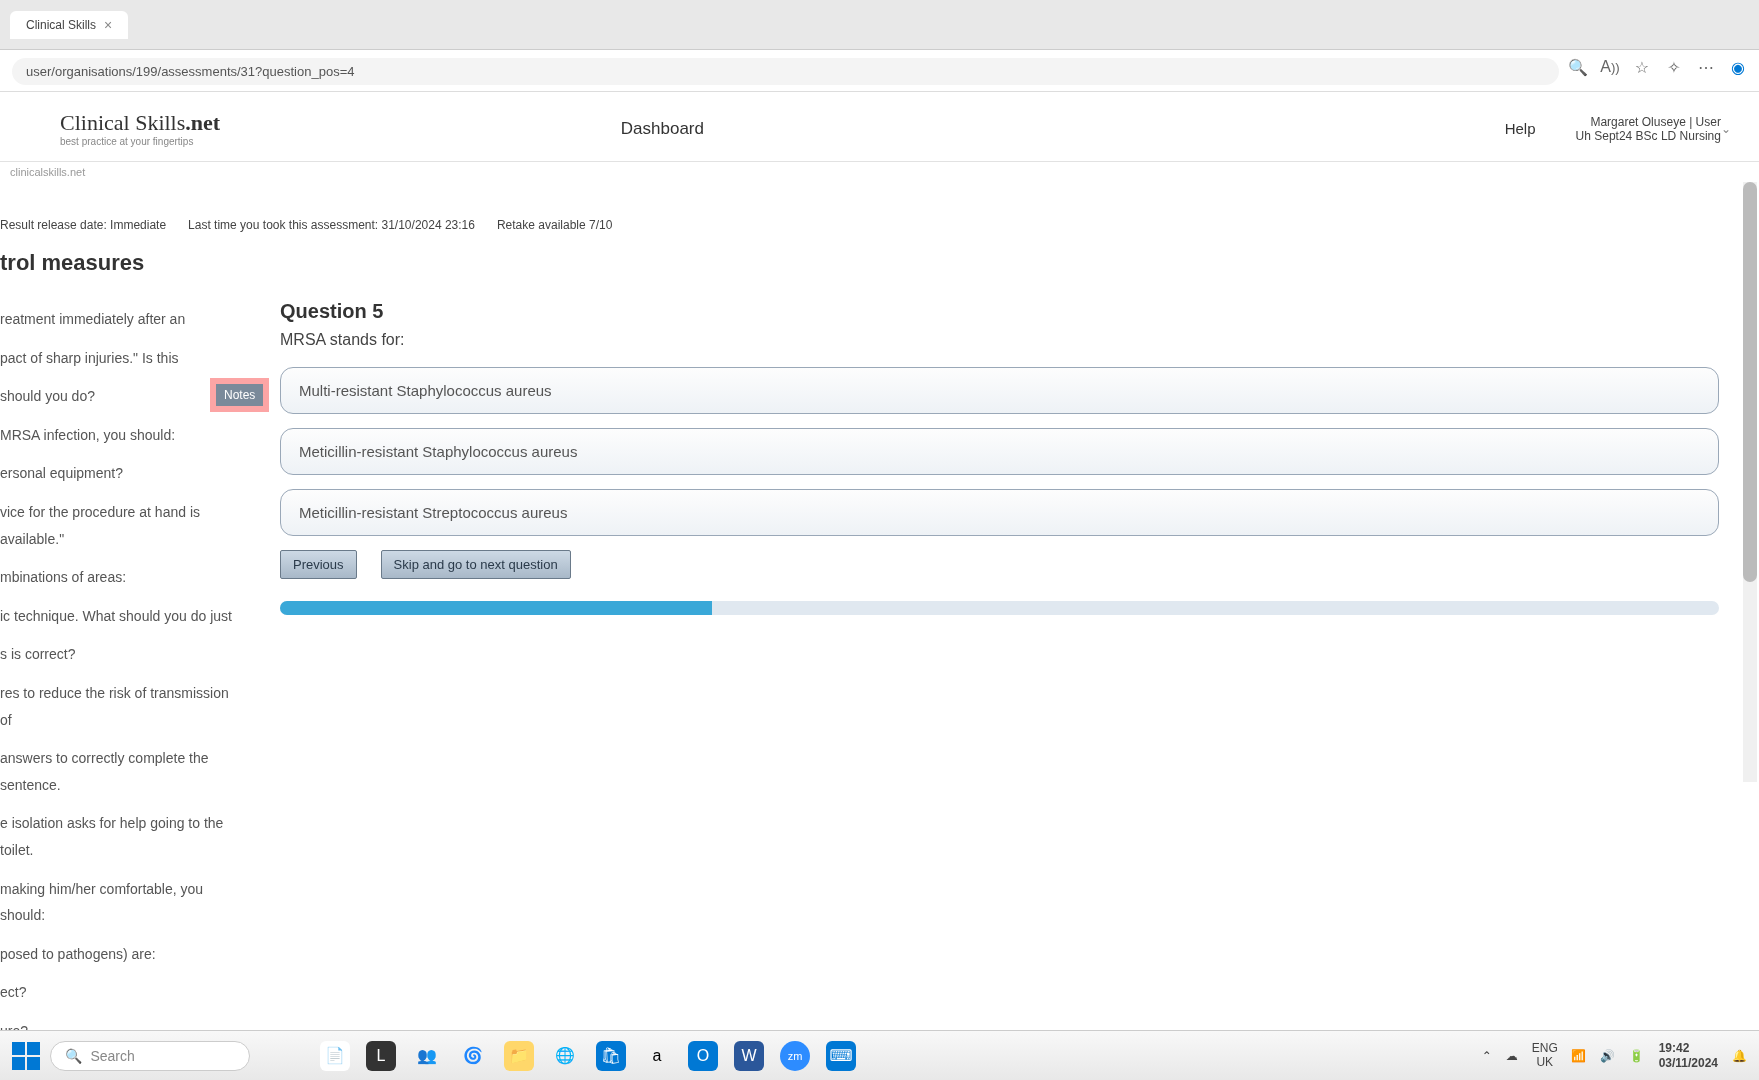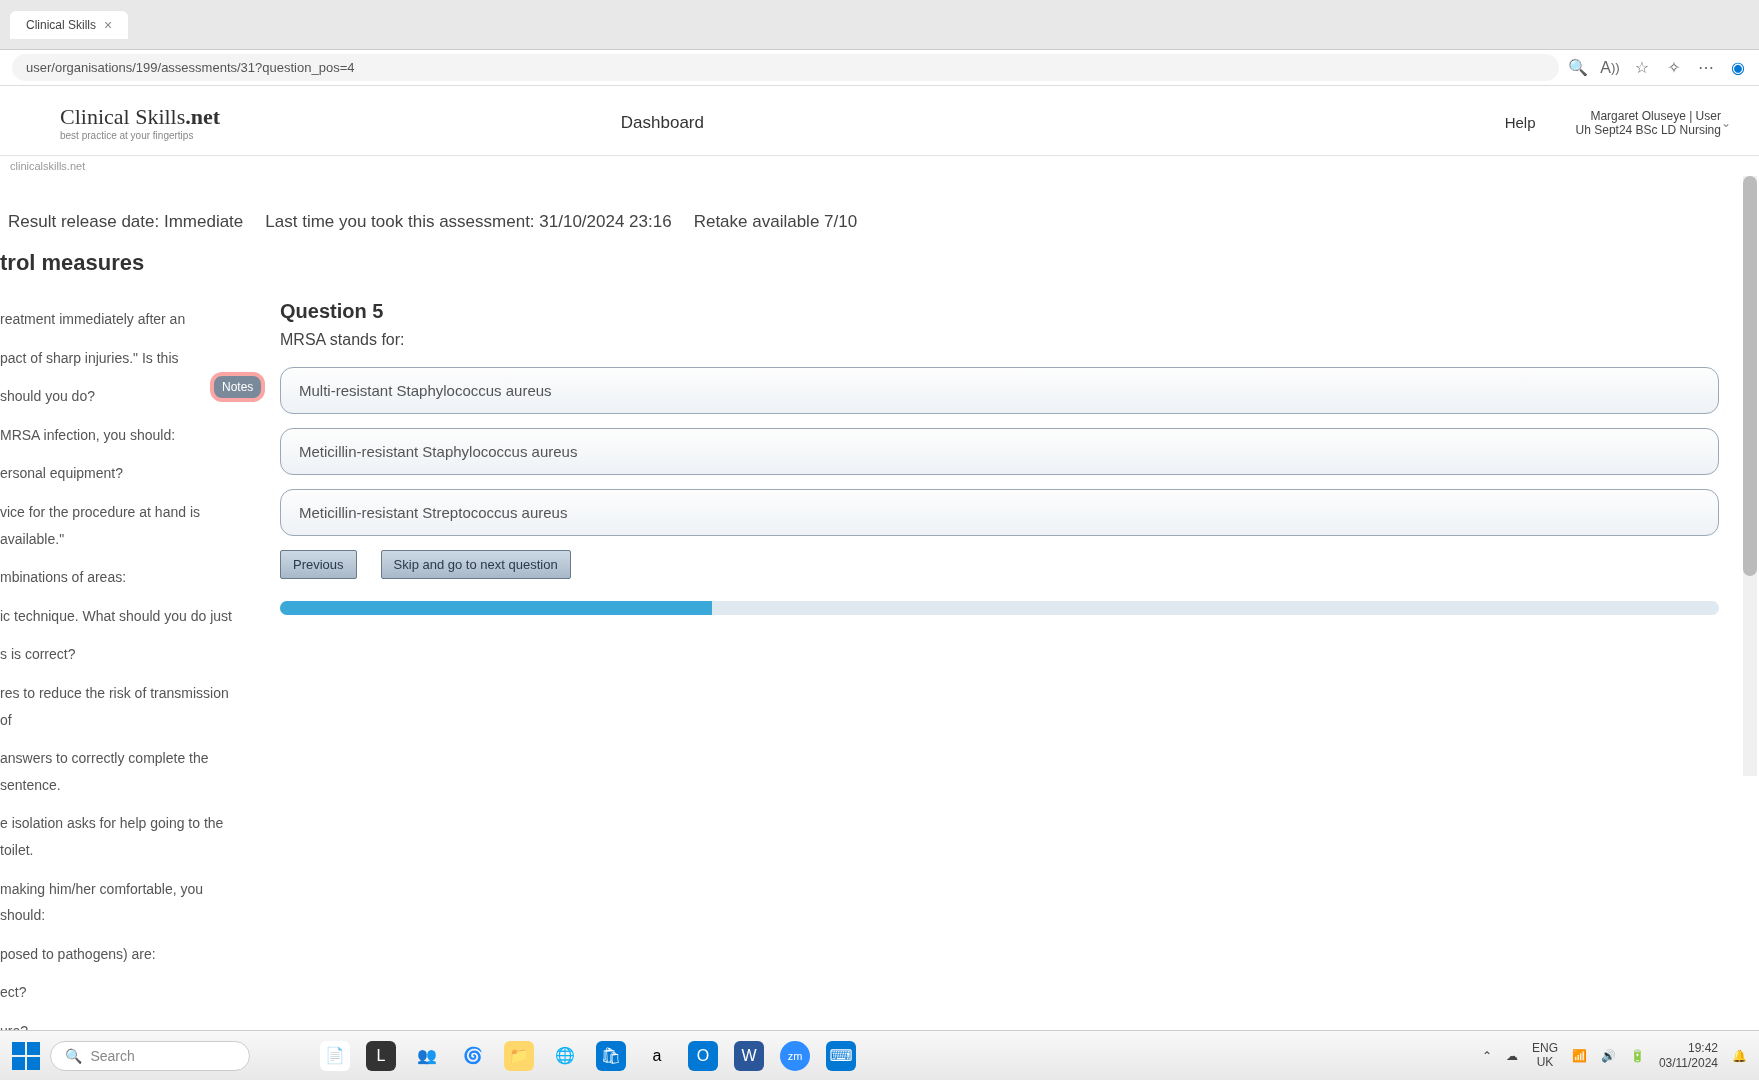--- a/index.html
+++ b/index.html
@@ -26,23 +26,23 @@
       font-size: 12px;
       color: #444;
       margin-right: 8px;
       display: flex;
       align-items: center;
       gap: 8px;
     }
     .tab-close { color: #888; cursor: pointer; font-size: 14px; }
     .address-bar {
       background: #fff;
-      height: 36px;
-      display: flex;
-      align-items: center;
+      height: 42px;
+      display: flex;
+      align-items: flex-start;
       padding: 8px 12px;
       border-bottom: 1px solid #ddd;
       gap: 10px;
     }
     .url-box {
       flex: 1;
       background: #f4f4f4;
       border-radius: 18px;
       padding: 6px 14px;
       font-size: 13px;
@@ -71,22 +71,22 @@
     .nav-center { font-size: 17px; color: #333; margin-left: -400px; }
     .header-right { display: flex; align-items: center; gap: 40px; }
     .help-link { font-size: 15px; color: #333; }
     .user-block { display: flex; align-items: center; font-size: 12px; color: #444; text-align: right; }
     .user-lines { display: flex; flex-direction: column; align-items: flex-end; }
     .chev { color: #888; }
     .breadcrumb-small { font-size: 11px; color: #999; padding: 4px 10px; }
     .meta-row {
       display: flex;
       gap: 22px;
-      padding: 36px 0 10px 8px;
-      font-size: 17px;
+      padding: 36px 0 10px 0;
+      font-size: 12px;
       color: #444;
     }
     .page-title {
       font-size: 22px;
       font-weight: 700;
       color: #333;
       padding: 8px 0 14px 0;
     }
     .content-wrap {
       display: flex;
@@ -103,22 +103,22 @@
     }
     .sidebar-item { margin-bottom: 12px; }
     .notes-btn {
       position: absolute;
       left: 210px;
       top: 286px;
       background: #7a8a9a;
       color: #fff;
       font-size: 12px;
       padding: 4px 8px;
-      border: 4px solid #fca5a5;
-      border-radius: 12px;
+      border: 6px solid #fca5a5;
+      border-radius: 0;
     }
     .main-q {
       flex: 1;
       padding: 10px 40px 10px 30px;
     }
     .q-head { font-size: 20px; font-weight: 700; color: #333; margin-bottom: 8px; }
     .q-text { font-size: 16px; color: #444; margin-bottom: 18px; }
     .answer {
       border: 1px solid #9aa8b8;
       background: linear-gradient(#fdfdfd,#eef2f6);
@@ -170,21 +170,21 @@
     .win-start div { background: #0078d4; }
     .search-box {
       display: flex; align-items: center; gap: 8px;
       background: #fff; border: 1px solid #ccc;
       border-radius: 18px; padding: 6px 14px;
       width: 200px; color: #888; font-size: 14px;
     }
     .task-icons { display: flex; gap: 16px; margin-left: 60px; align-items: center; }
     .ticon { width: 30px; height: 30px; border-radius: 6px; display: inline-flex; align-items: center; justify-content: center; font-size: 16px; }
     .tray { margin-left: auto; display: flex; align-items: center; gap: 14px; font-size: 12px; color: #444; }
-    .tray-time { display: flex; flex-direction: column; align-items: flex-end; line-height: 1.2; }
+    .tray-time { display: flex; flex-direction: column; line-height: 1.2; font-weight: bold; }
     .scroll-indicator {
       position: absolute;
       right: 2px; top: 90px;
       width: 14px; height: 600px;
       background: #f0f0f0;
     }
     .scroll-thumb { background: #bbb; height: 400px; width: 100%; border-radius: 7px; }
   </style>
 </head>
 <body>

